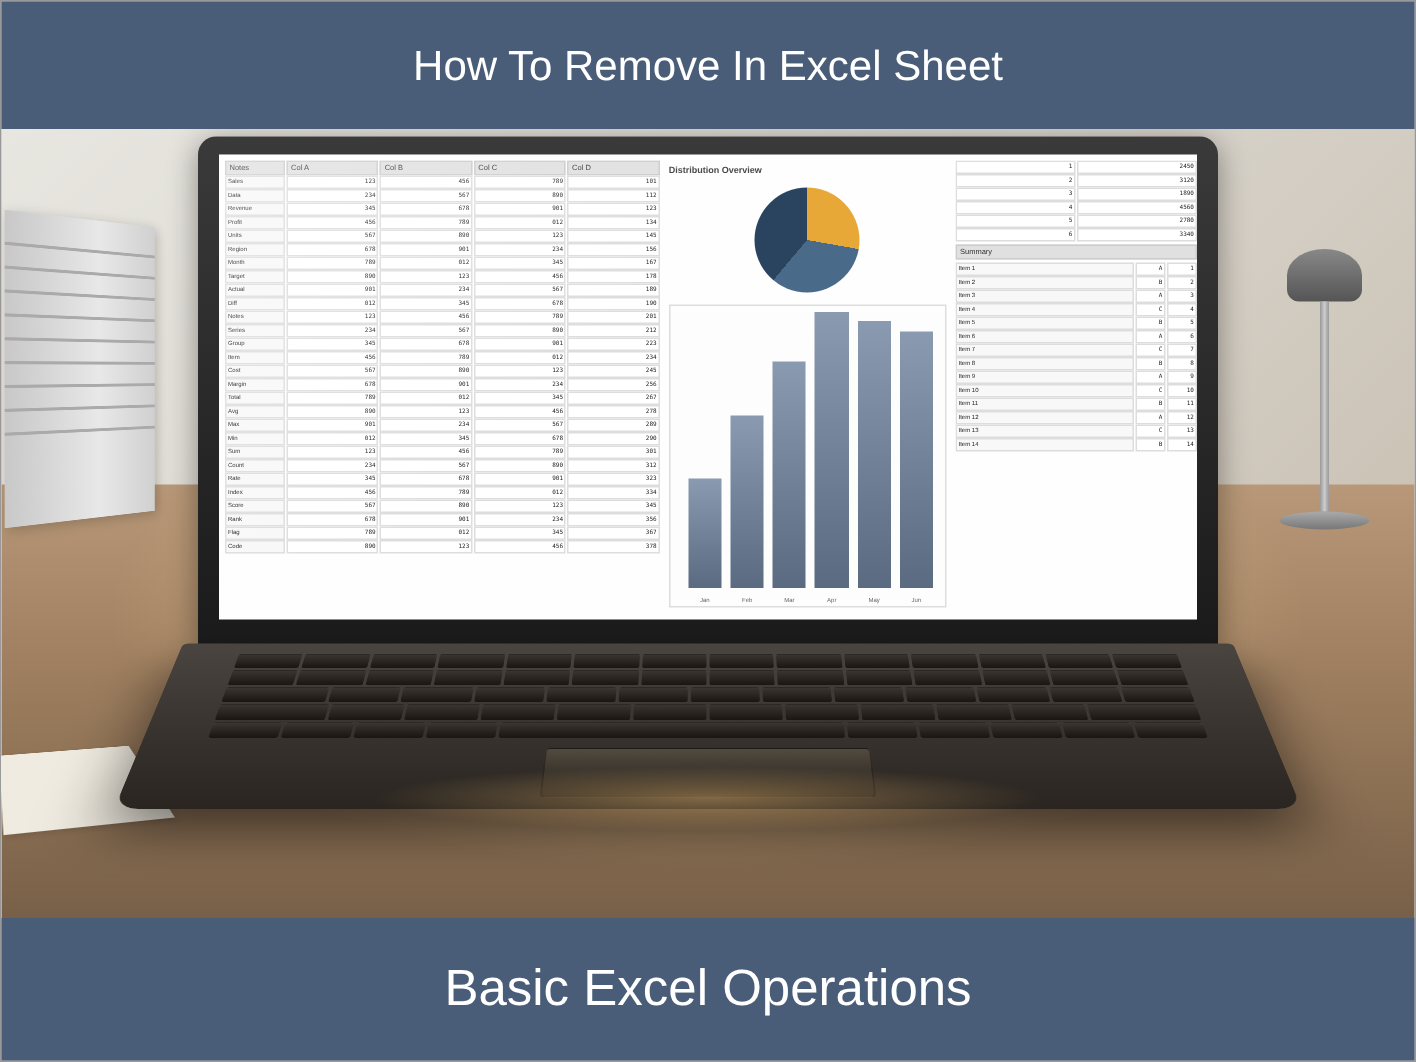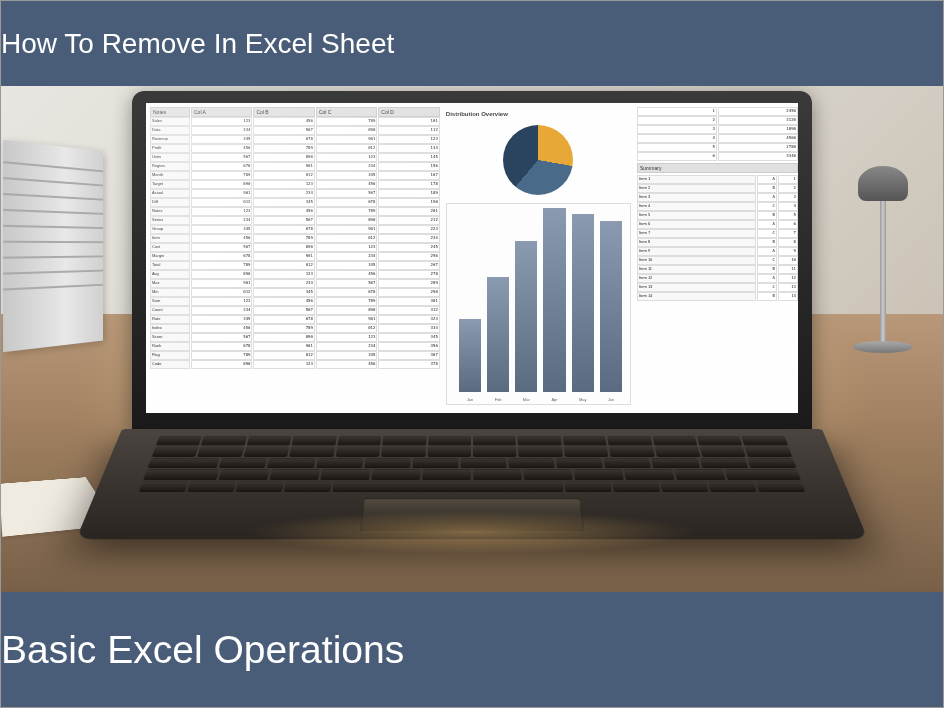--- a/index.html
+++ b/index.html
@@ -19,29 +19,30 @@
       height: 100%;
       display: flex;
       flex-direction: column;
       border: 1px solid #999;
     }
     .banner {
       background: #4a5d78;
       color: #fff;
       display: flex;
       align-items: center;
+      justify-content: center;
       font-weight: 500;
     }
     .top-banner {
       height: 85px;
       font-size: 28px;
     }
     .bottom-banner {
-      height: 115px;
-      font-size: 39px;
+      height: 95px;
+      font-size: 34px;
     }
     .photo-area {
       flex: 1;
       position: relative;
       background: linear-gradient(135deg, #e8e6e0 0%, #d8d4cc 50%, #c4b8a8 100%);
       overflow: hidden;
     }
     .desk {
       position: absolute;
       bottom: 0;

